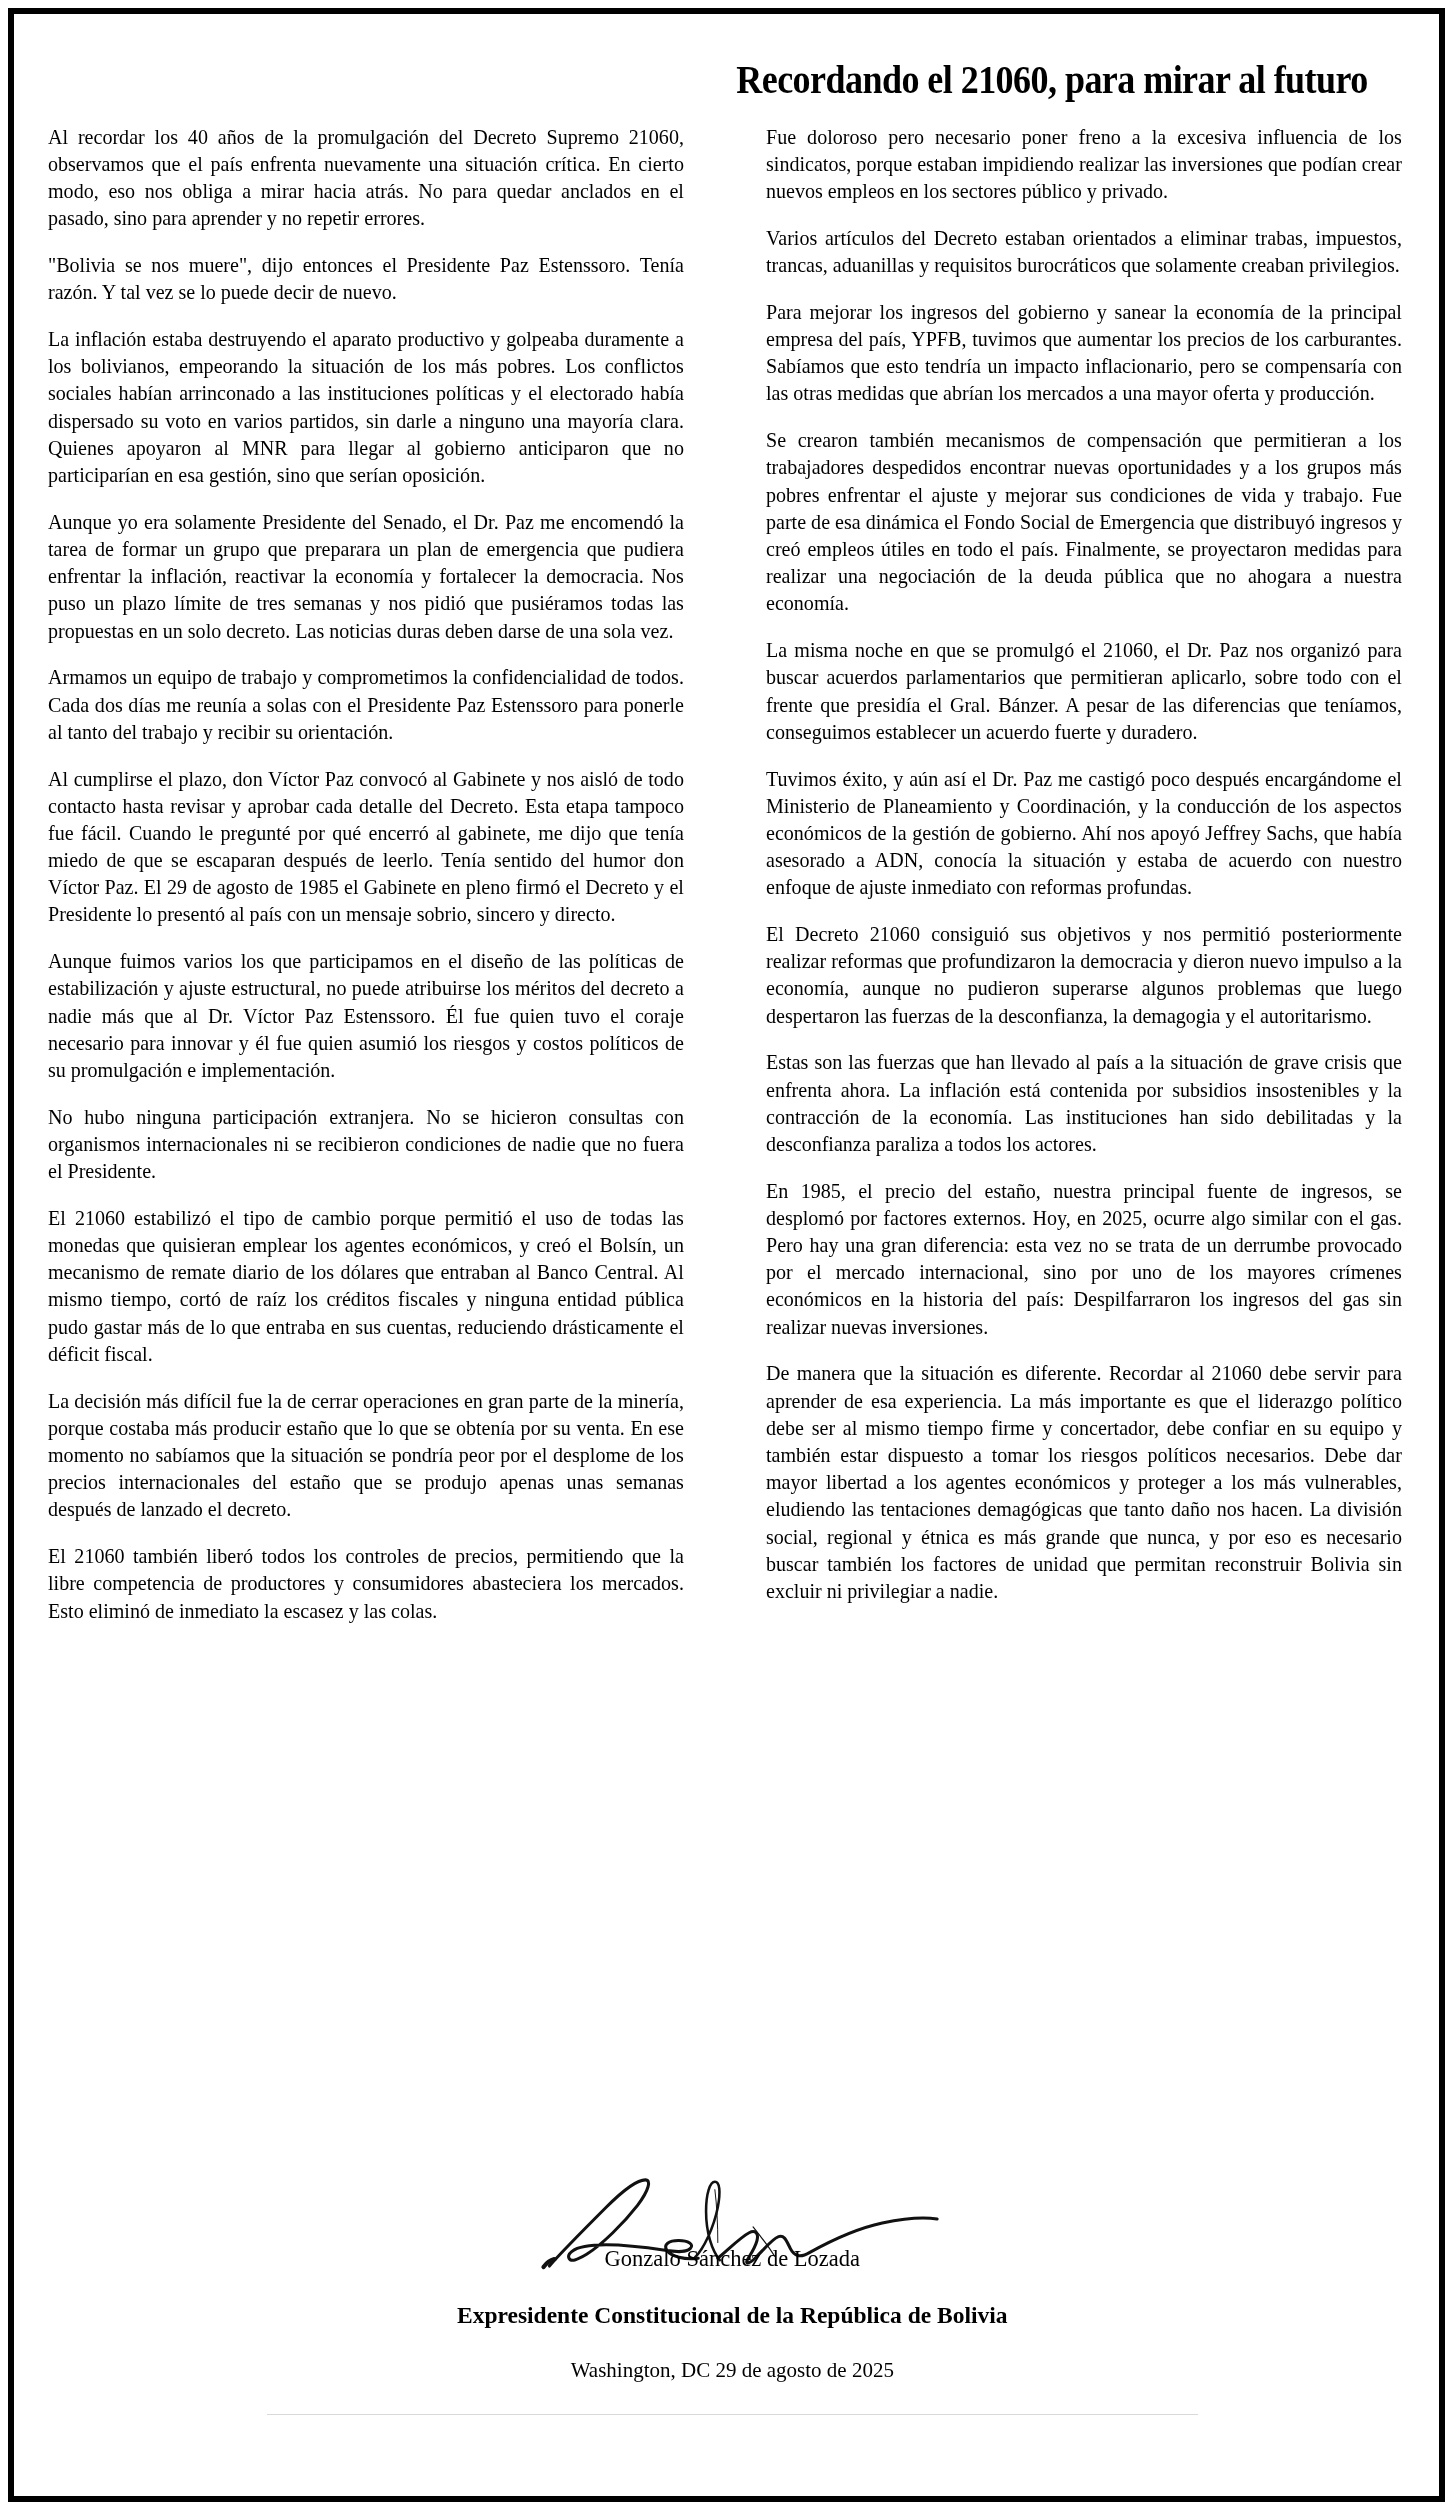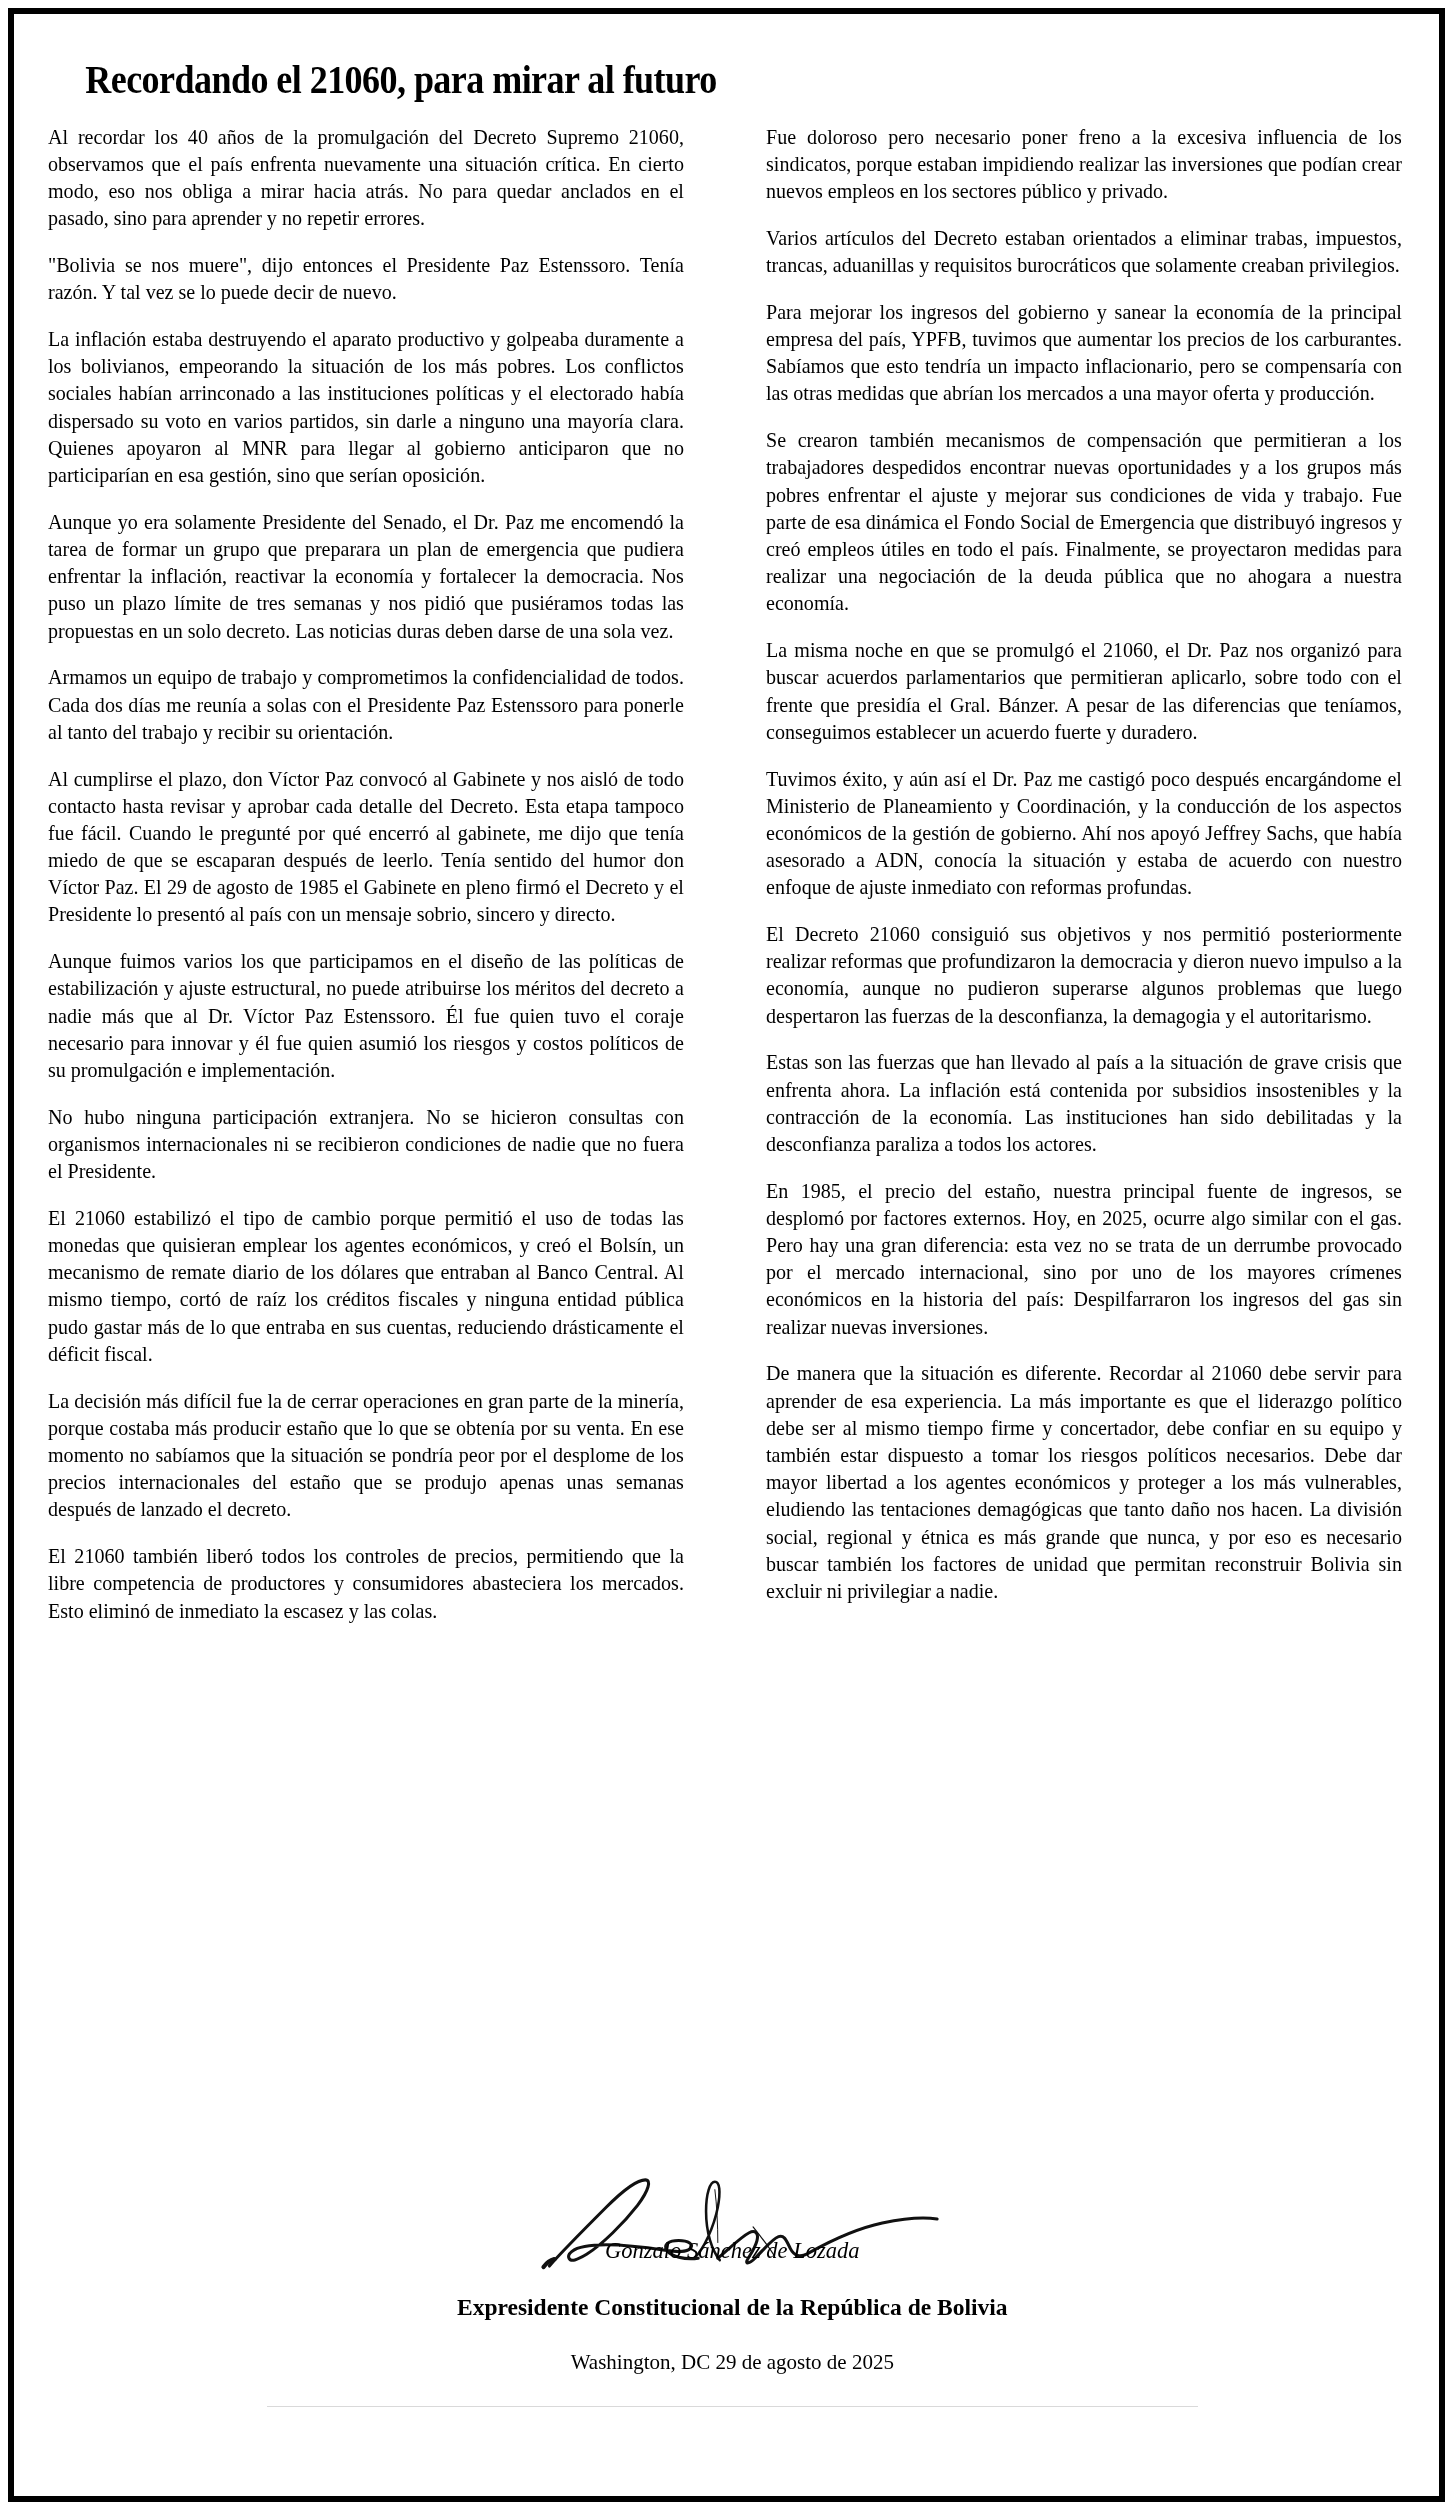--- a/index.html
+++ b/index.html
@@ -35,21 +35,21 @@
     right: 0;
     bottom: 0;
     background: #ffffff;
     padding: 0;
   }
 
   
   .title-block {
     padding-top: 45px;
     padding-bottom: 9.8px;
-    text-align: left;
+    text-align: right;
   }
   .doc-title {
     font-family: "Liberation Serif", "DejaVu Serif", serif;
     font-weight: bold;
     font-size: 40px;
     letter-spacing: -0.6px;
     line-height: 1.05;
     transform: scaleX(0.90);
     transform-origin: center center;
     white-space: nowrap;
@@ -104,22 +104,21 @@
   }
   .sig-svg-wrap svg {
     display: block;
     margin: 0 auto;
   }
   .sign-name {
     font-size: 22.5px;
     line-height: 1.2;
     position: relative;
     z-index: 1;
-    margin: 8px;
-    font-style: italic;
+    margin: 16px;
   }
   .sign-role {
     font-size: 23.5px;
     line-height: 1.2;
     margin: 29px 0 0 0;
     font-weight: bold;
   }
   .sign-place {
     font-size: 21px;
     line-height: 1.2;

